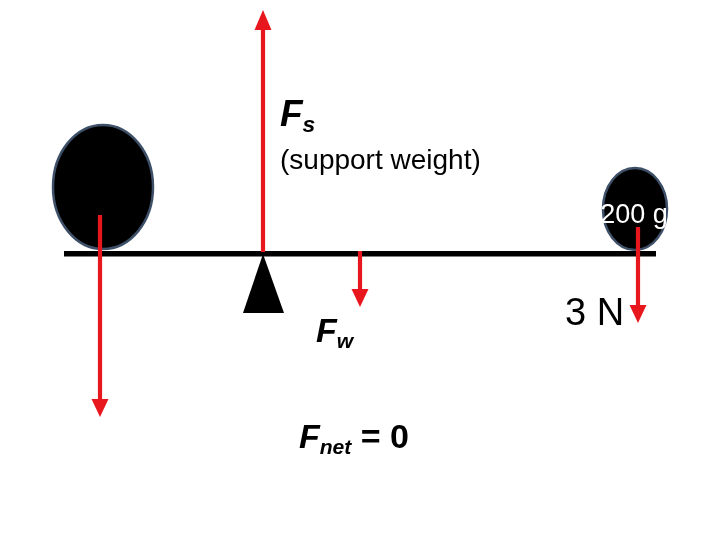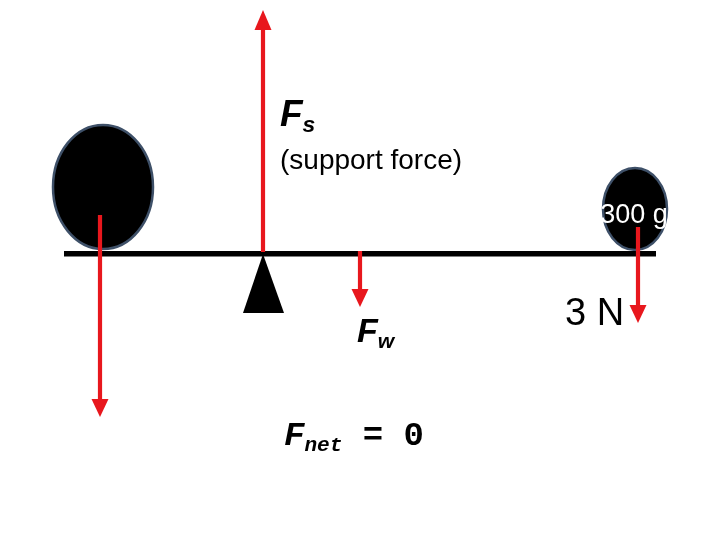--- a/index.html
+++ b/index.html
@@ -10,21 +10,21 @@
   .slide svg{position:absolute;left:0;top:0;}
   .lbl{position:absolute;line-height:1;white-space:pre;}
   .mass-label{color:#fff;transform:translate(-50%,-50%);}
   .mass-label.left{font-size:29px;}
   .mass-label.right{font-size:27px;}
   .sym{font-weight:bold;font-style:italic;}
   .sub{font-size:0.62em;font-style:italic;font-weight:bold;vertical-align:-0.28em;}
   .caption{font-size:28px;}
   .force-val{font-size:38px;}
   .fs-sym{font-size:37px;}
-  .fw-sym{font-size:34px;margin-left:41px;}
+  .fw-sym{font-size:34px;}
   .eq-row{position:absolute;left:0;width:708px;text-align:center;
     font-size:34px;font-weight:bold;line-height:1;white-space:pre;}
   .eq-row .upright{font-style:normal;}
 </style>
 </head>
 <body>
 
 <div class="slide">
 
   <svg width="720" height="540" viewBox="0 0 720 540">
@@ -50,25 +50,25 @@
       <line x1="360" y1="251" x2="360" y2="291" stroke-width="4.2" stroke="#e8171d"></line>
       <polygon points="360,307 351.5,289 368.5,289" fill="#e8171d"></polygon>
     </g>
 
     <g>
       <line x1="638" y1="227" x2="638" y2="307" stroke-width="4.2" stroke="#e8171d"></line>
       <polygon points="638,323 629.5,305 646.5,305" fill="#e8171d"></polygon>
     </g>
   </svg>
 
-  <div class="lbl mass-label right" style="left:634px;top:214px;">300 g</div>
+  <div class="lbl mass-label right" style="left:634px;top:214px;">200 g</div>
 
   <div class="lbl fs-sym" style="left:280px;top:80px;margin-top:15px;"><span class="sym">F</span><span class="sub">s</span></div>
-  <div class="lbl caption" style="left:280px;top:146px;">(support force)</div>
+  <div class="lbl caption" style="left:280px;top:146px;">(support weight)</div>
 
   <div class="lbl fw-sym" style="left:316px;top:313px;"><span class="sym">F</span><span class="sub">w</span></div>
 
   <div class="lbl force-val" style="left:565px;top:261px;margin-top:32px;">3 N</div>
 
-  <div class="eq-row" style="top:419px;font-family:Liberation Mono, monospace;"><span class="sym">F</span><span class="sub">net</span><span class="upright"> = 0</span></div>
+  <div class="eq-row" style="top:419px;"><span class="sym">F</span><span class="sub">net</span><span class="upright"> = 0</span></div>
 
 
 </div>
 
 </body></html>

